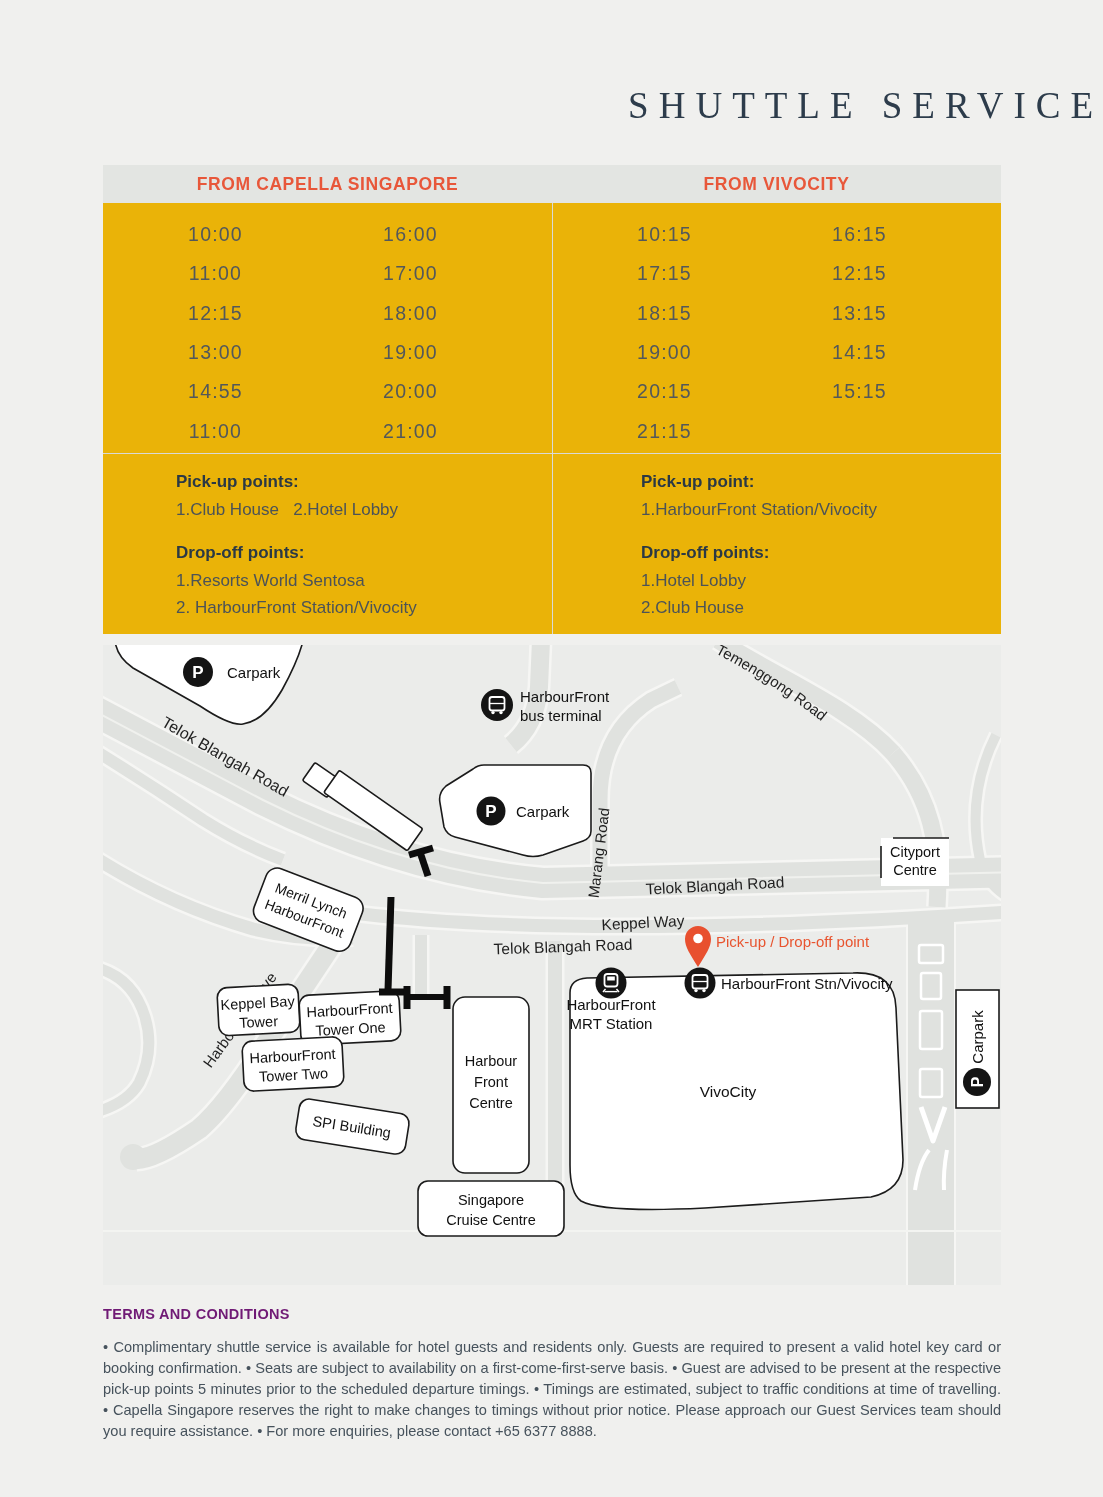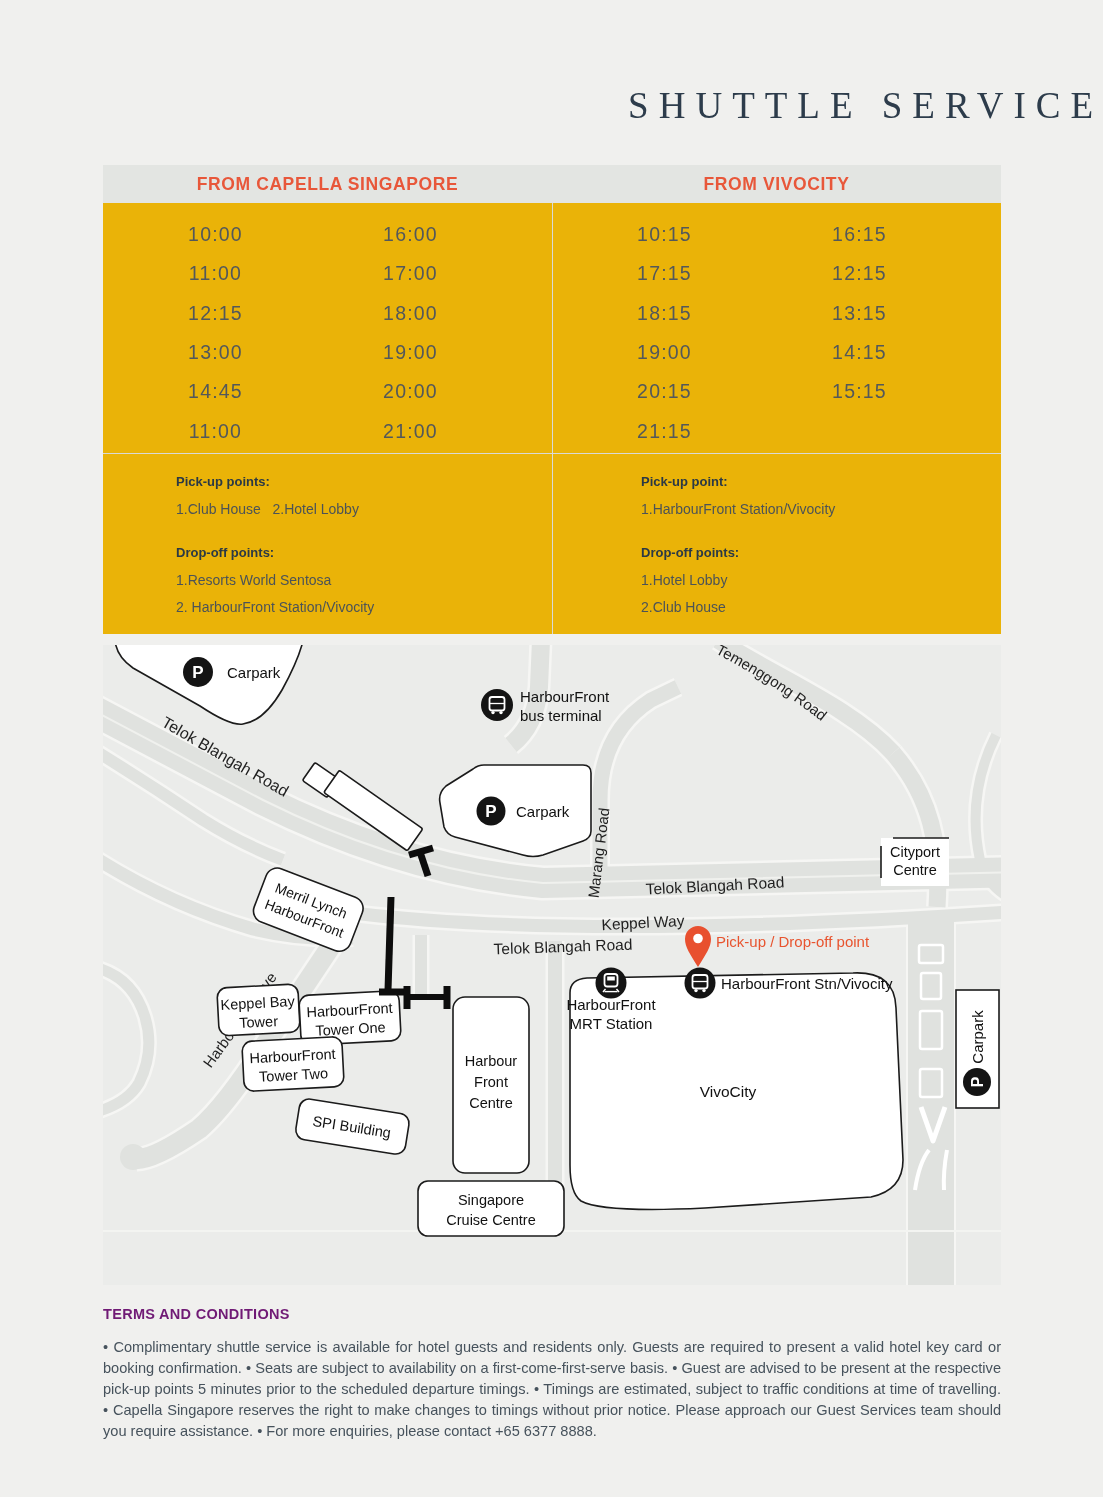--- a/index.html
+++ b/index.html
@@ -21,22 +21,22 @@
   .half{position:absolute;top:0;width:449px;height:431px;}
   .half.left{left:0;}
   .half.right{left:449px;}
   .times-grid{position:absolute;top:12px;left:0;width:449px;height:238px;
     display:grid;grid-template-columns:1fr 1fr;grid-auto-rows:39.3px;
     padding:0 44px 0 15px;box-sizing:border-box;}
   .tcell{display:flex;align-items:center;justify-content:center;
     font-size:19.5px;color:#53585b;letter-spacing:1.2px;}
   .points{position:absolute;top:250px;left:0;right:0;padding:15px 0 0 73px;}
   .half.right .points{padding-left:89px;}
-  .pt-heading{font-size:13px;font-weight:700;color:#2b3945;line-height:28px;}
-  .pt-line{font-size:14px;color:#4c5357;line-height:27.5px;white-space:pre-wrap;}
+  .pt-heading{font-size:17px;font-weight:700;color:#2b3945;line-height:28px;}
+  .pt-line{font-size:17px;color:#4c5357;line-height:27.5px;white-space:pre-wrap;}
   .pt-gap{height:15px;}
 
   
   .map-wrap{position:absolute;left:103px;top:645px;width:898px;height:640px;background:#ebecea;}
   .map-wrap svg{display:block;}
 
   
   .terms{position:absolute;left:103px;top:1304px;width:898px;}
   .terms-heading{font-size:14.5px;font-weight:700;color:#701a75;letter-spacing:.3px;line-height:21px;}
   .terms-body{font-size:14.6px;color:#46525c;line-height:21px;text-align:justify;margin-top:12px;}
@@ -57,21 +57,21 @@
       <div class="half left">
         <div class="times-grid">
           <div class="tcell">10:00</div>
           <div class="tcell">16:00</div>
           <div class="tcell">11:00</div>
           <div class="tcell">17:00</div>
           <div class="tcell">12:15</div>
           <div class="tcell">18:00</div>
           <div class="tcell">13:00</div>
           <div class="tcell">19:00</div>
-          <div class="tcell">14:45</div>
+          <div class="tcell">14:55</div>
           <div class="tcell">20:00</div>
           <div class="tcell">11:00</div>
           <div class="tcell">21:00</div>
         </div>
         <div class="points">
           <div class="pt-heading">Pick-up points:</div>
           <div class="pt-line">1.Club House   2.Hotel Lobby</div>
           <div class="pt-gap"></div>
           <div class="pt-heading">Drop-off points:</div>
           <div class="pt-line">1.Resorts World Sentosa</div>

